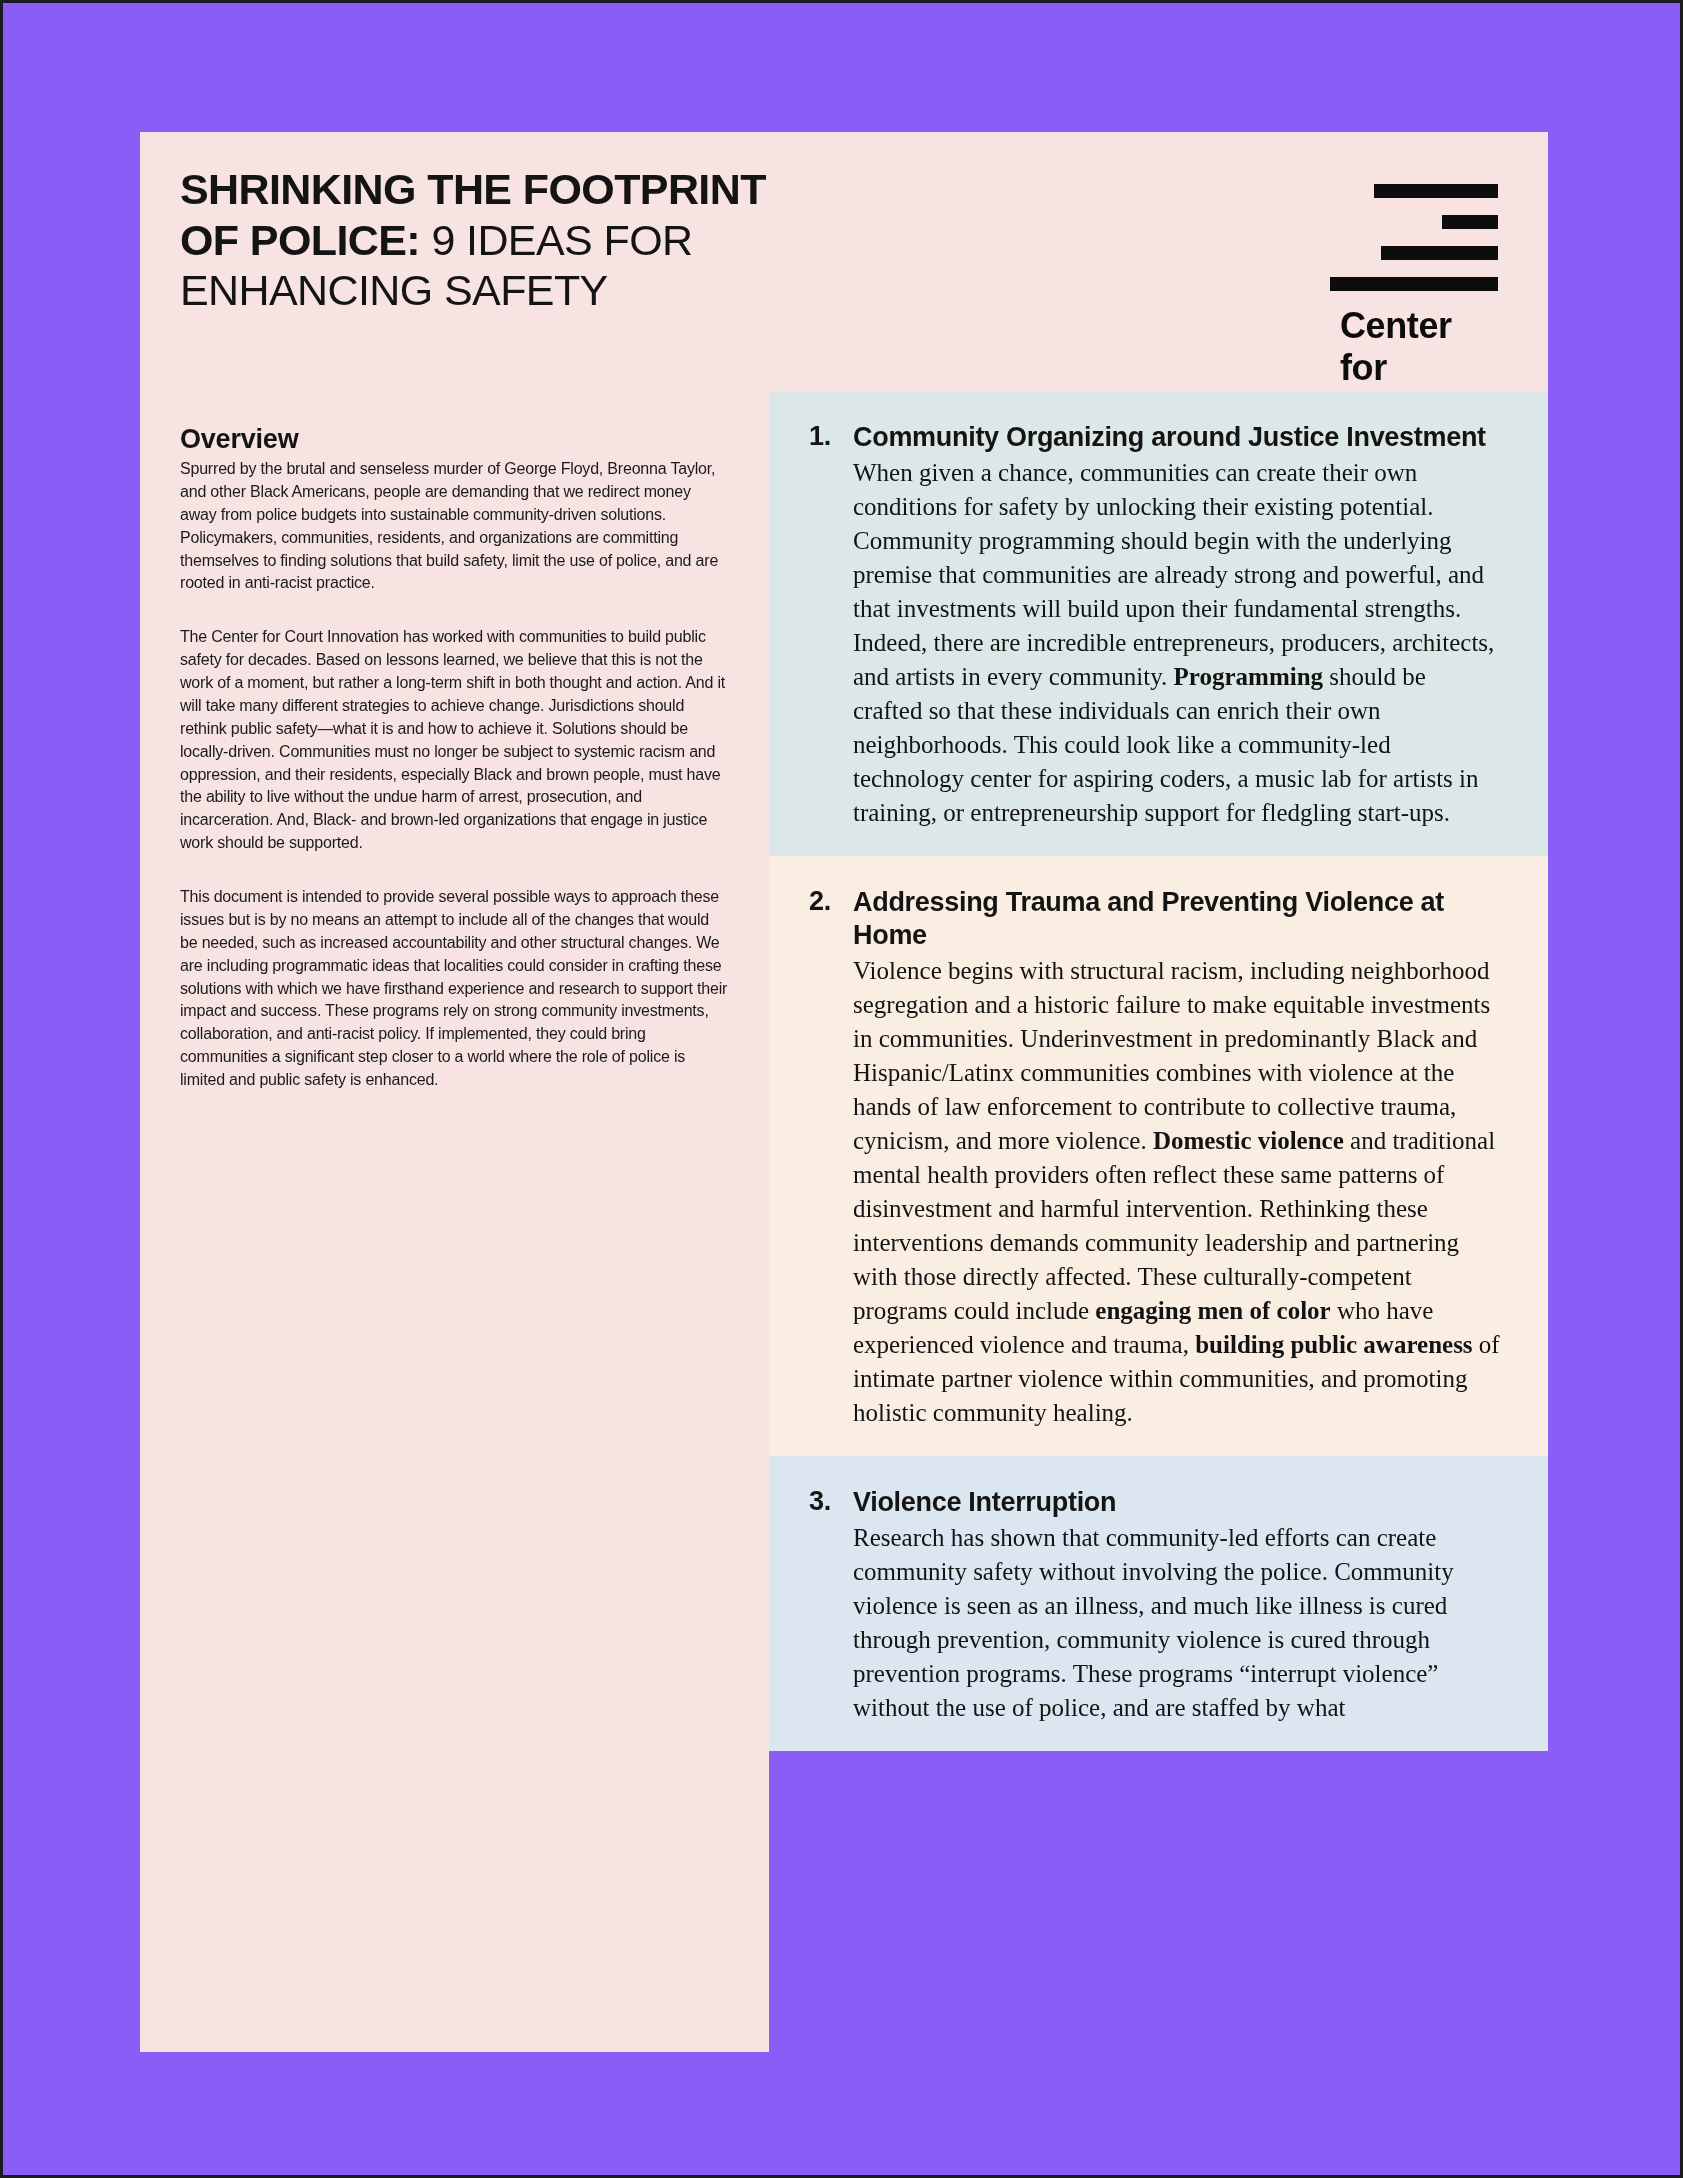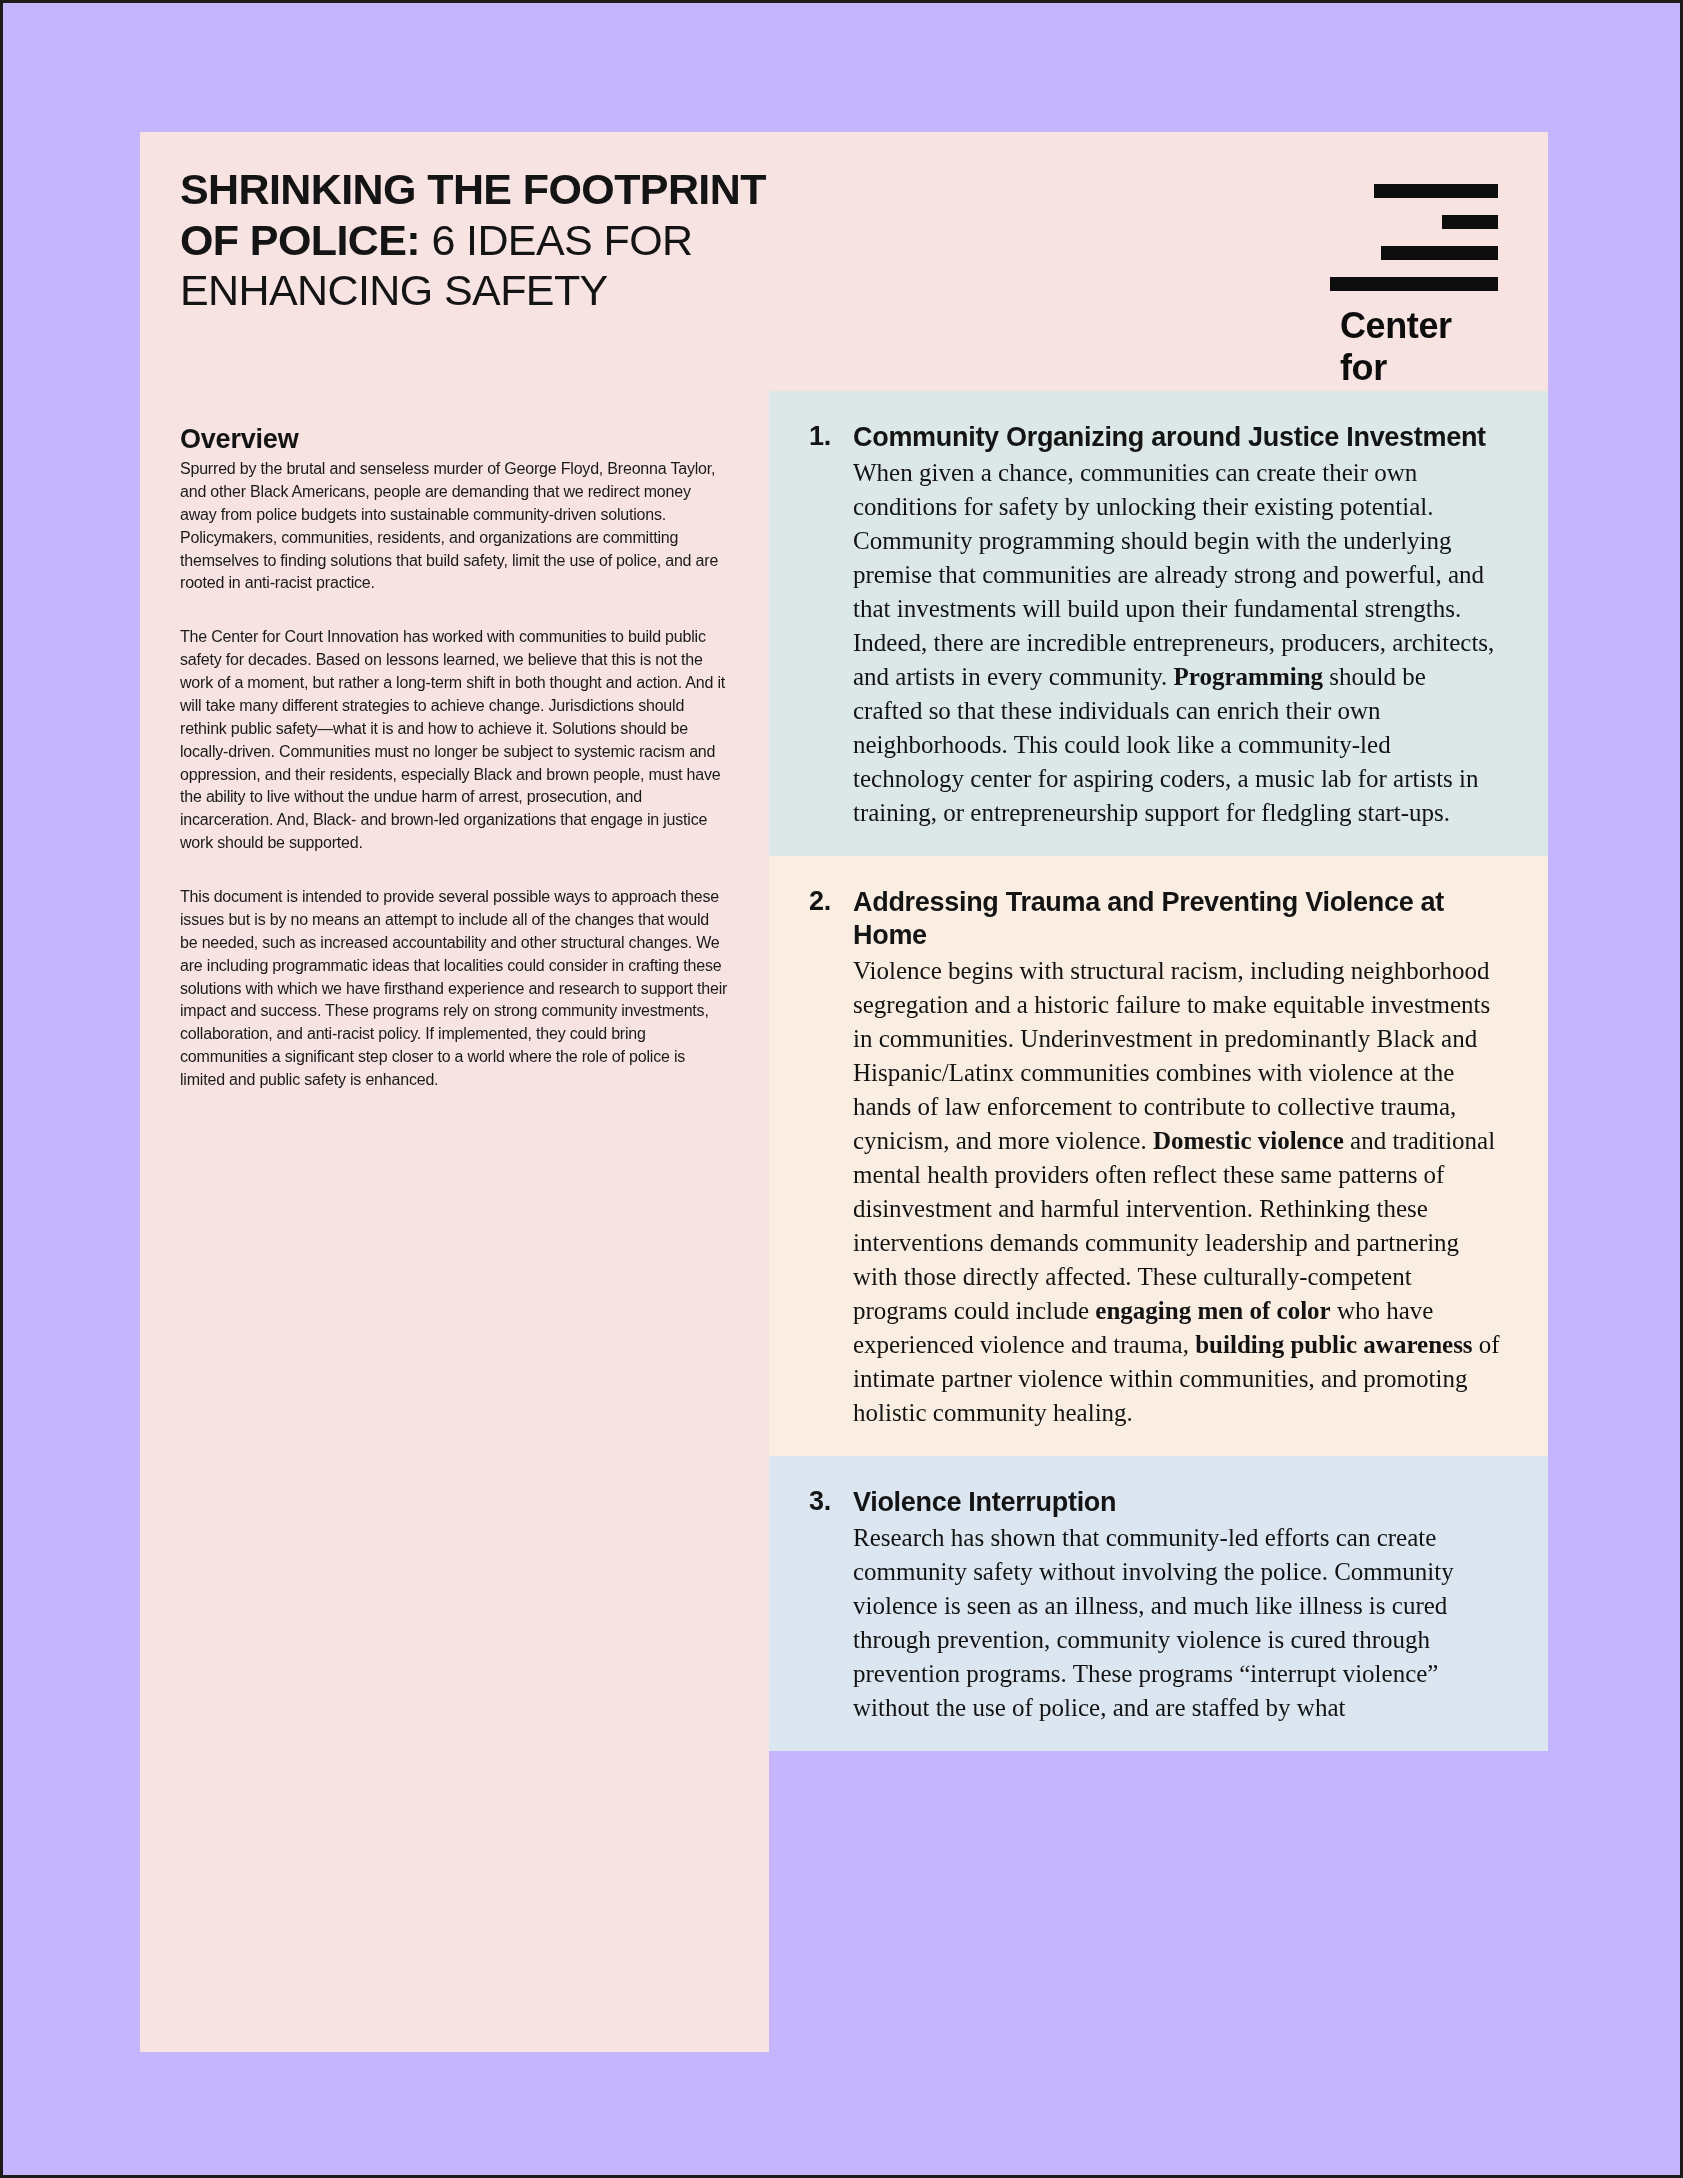--- a/index.html
+++ b/index.html
@@ -15,21 +15,21 @@
     position: relative;
     overflow: hidden;
   }
 
   
   .page {
     position: absolute;
     left: 0; top: 0;
     width: 1683px;
     height: 2178px;
-    background: #c4b5fd;
+    background: #8b5cf6;
     border: 3px solid #1c1c1c;
   }
 
   .sheet {
     position: absolute;
     left: 137px;
     top: 129px;
     width: 1408px;
     height: 1921px;
   }
@@ -175,21 +175,21 @@
 
   .idea.blue .idea-body { overflow: hidden; }
 </style>
 </head>
 <body>
 
 <div class="page">
   <div class="sheet">
 
     <div class="header">
-      <h1 class="title"><span class="strong">SHRINKING THE FOOTPRINT</span><br><span class="strong">OF POLICE:</span><span class="light"> 6 IDEAS FOR</span><br><span class="light">ENHANCING SAFETY</span></h1>
+      <h1 class="title"><span class="strong">SHRINKING THE FOOTPRINT</span><br><span class="strong">OF POLICE:</span><span class="light"> 9 IDEAS FOR</span><br><span class="light">ENHANCING SAFETY</span></h1>
 
       <div class="logo">
         <div class="logo-bars">
           <div class="logo-bar b1"></div>
           <div class="logo-bar b2"></div>
           <div class="logo-bar b3"></div>
           <div class="logo-bar b4"></div>
         </div>
         <div class="logo-words">
           <div>Center</div>

